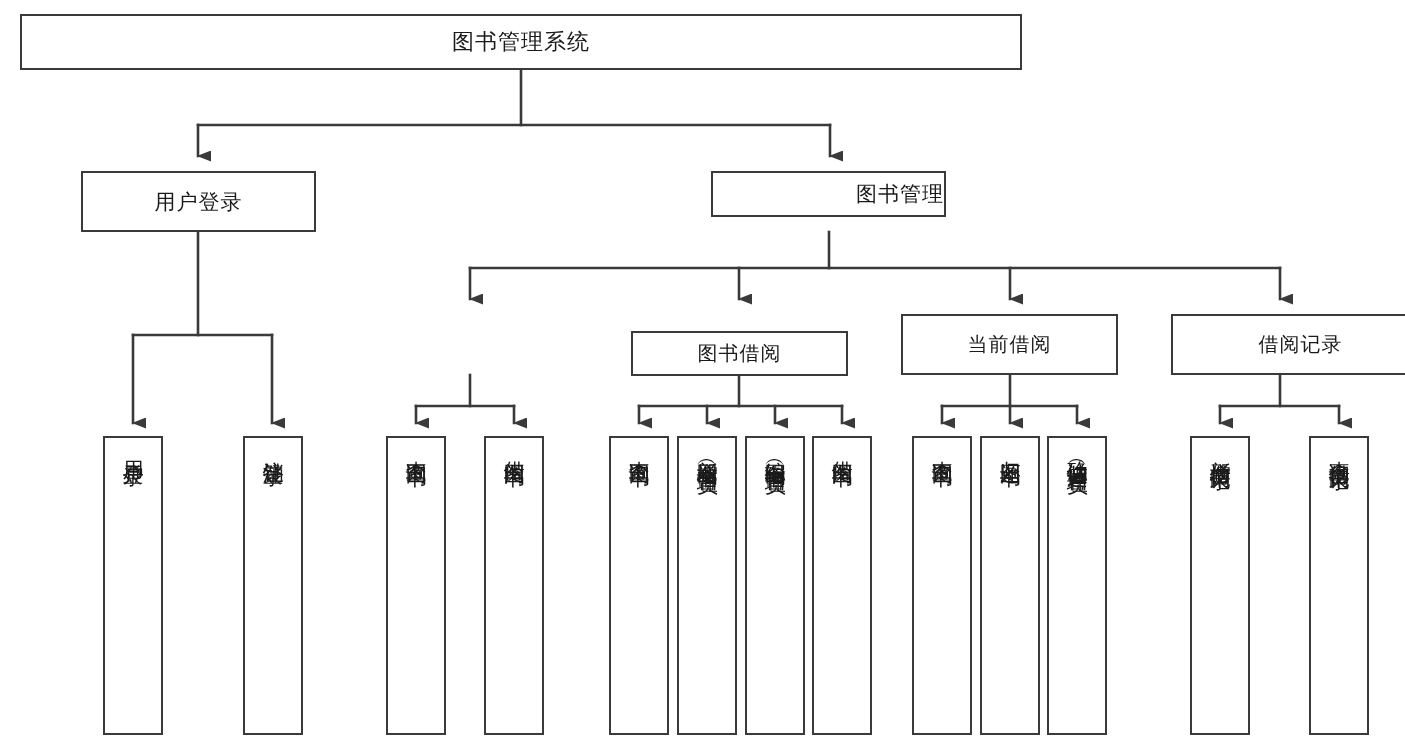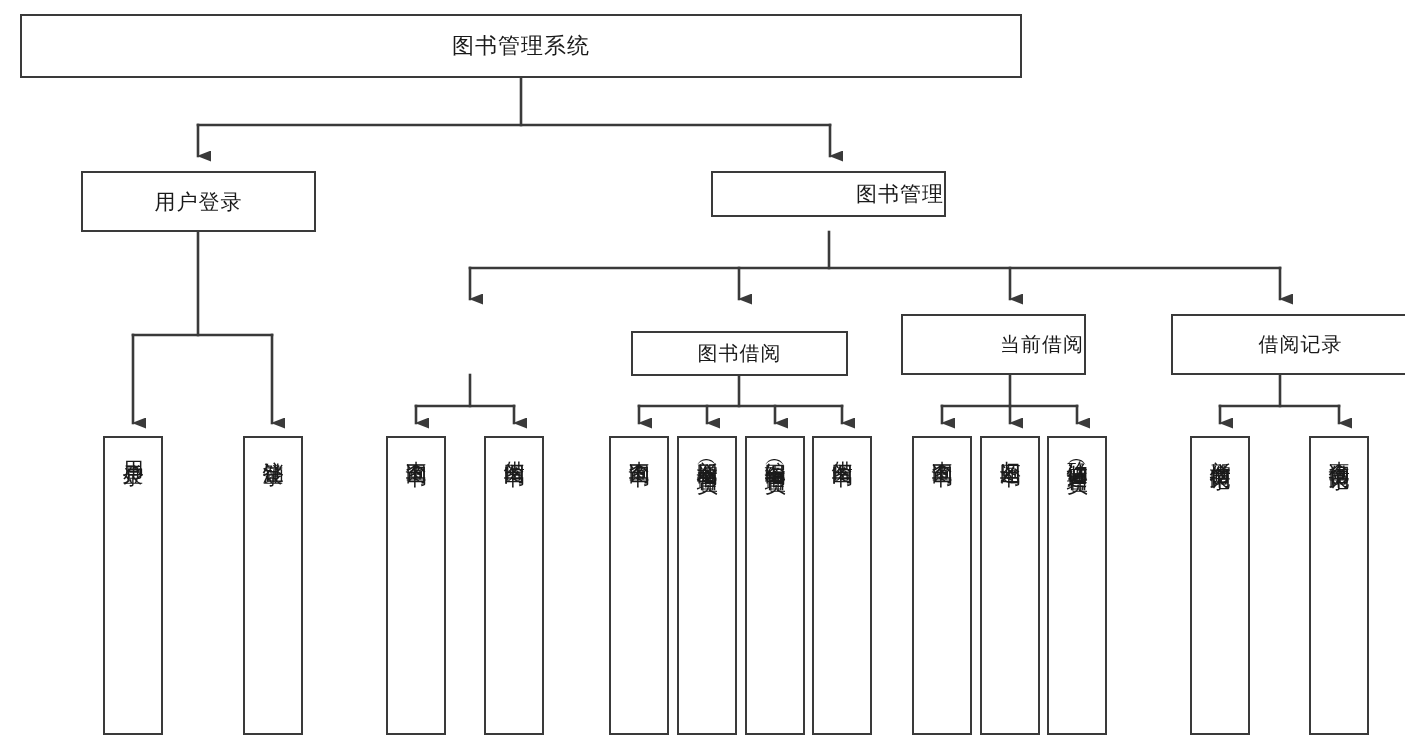--- a/index.html
+++ b/index.html
@@ -110,35 +110,35 @@
       <path d="M1010,406 L1010,423" marker-end="url(#ah)"></path>
       <path d="M1077,406 L1077,423" marker-end="url(#ah)"></path>
 
       <path d="M1280,375 L1280,406"></path>
       <path d="M1220,406 L1339,406"></path>
       <path d="M1220,406 L1220,423" marker-end="url(#ah)"></path>
       <path d="M1339,406 L1339,423" marker-end="url(#ah)"></path>
     </g>
   </svg>
 
-  <div class="node root" style="left:20px; top:14px; width:1002px; height:64px;">
+  <div class="node root" style="left:20px; top:14px; width:1002px; height:56px;">
     <span class="htext">图书管理系统</span>
   </div>
 
   <div class="node lvl2" style="left:81px; top:171px; width:235px; height:61px;">
     <span class="htext">用户登录</span>
   </div>
   <div class="node lvl2" style="left:711px; top:171px; width:235px; height:46px;justify-content:flex-end;">
     <span class="htext">图书管理</span>
   </div>
 
   <div class="node lvl3" style="left:631px; top:314px; width:217px; height:45px;margin-top:17px;">
     <span class="htext">图书借阅</span>
   </div>
-  <div class="node lvl3" style="left:901px; top:314px; width:185px; height:61px;justify-content:flex-end;">
+  <div class="node lvl3" style="left:901px; top:314px; width:217px; height:61px;">
     <span class="htext">当前借阅</span>
   </div>
   <div class="node lvl3" style="left:1171px; top:314px; width:259px; height:61px;">
     <span class="htext">借阅记录</span>
   </div>
 
   <div class="node leaf" style="left:103px; top:436px; width:60px; height:299px;">
     <span class="vtext">用户登录</span>
   </div>
   <div class="node leaf" style="left:243px; top:436px; width:60px; height:299px;">

